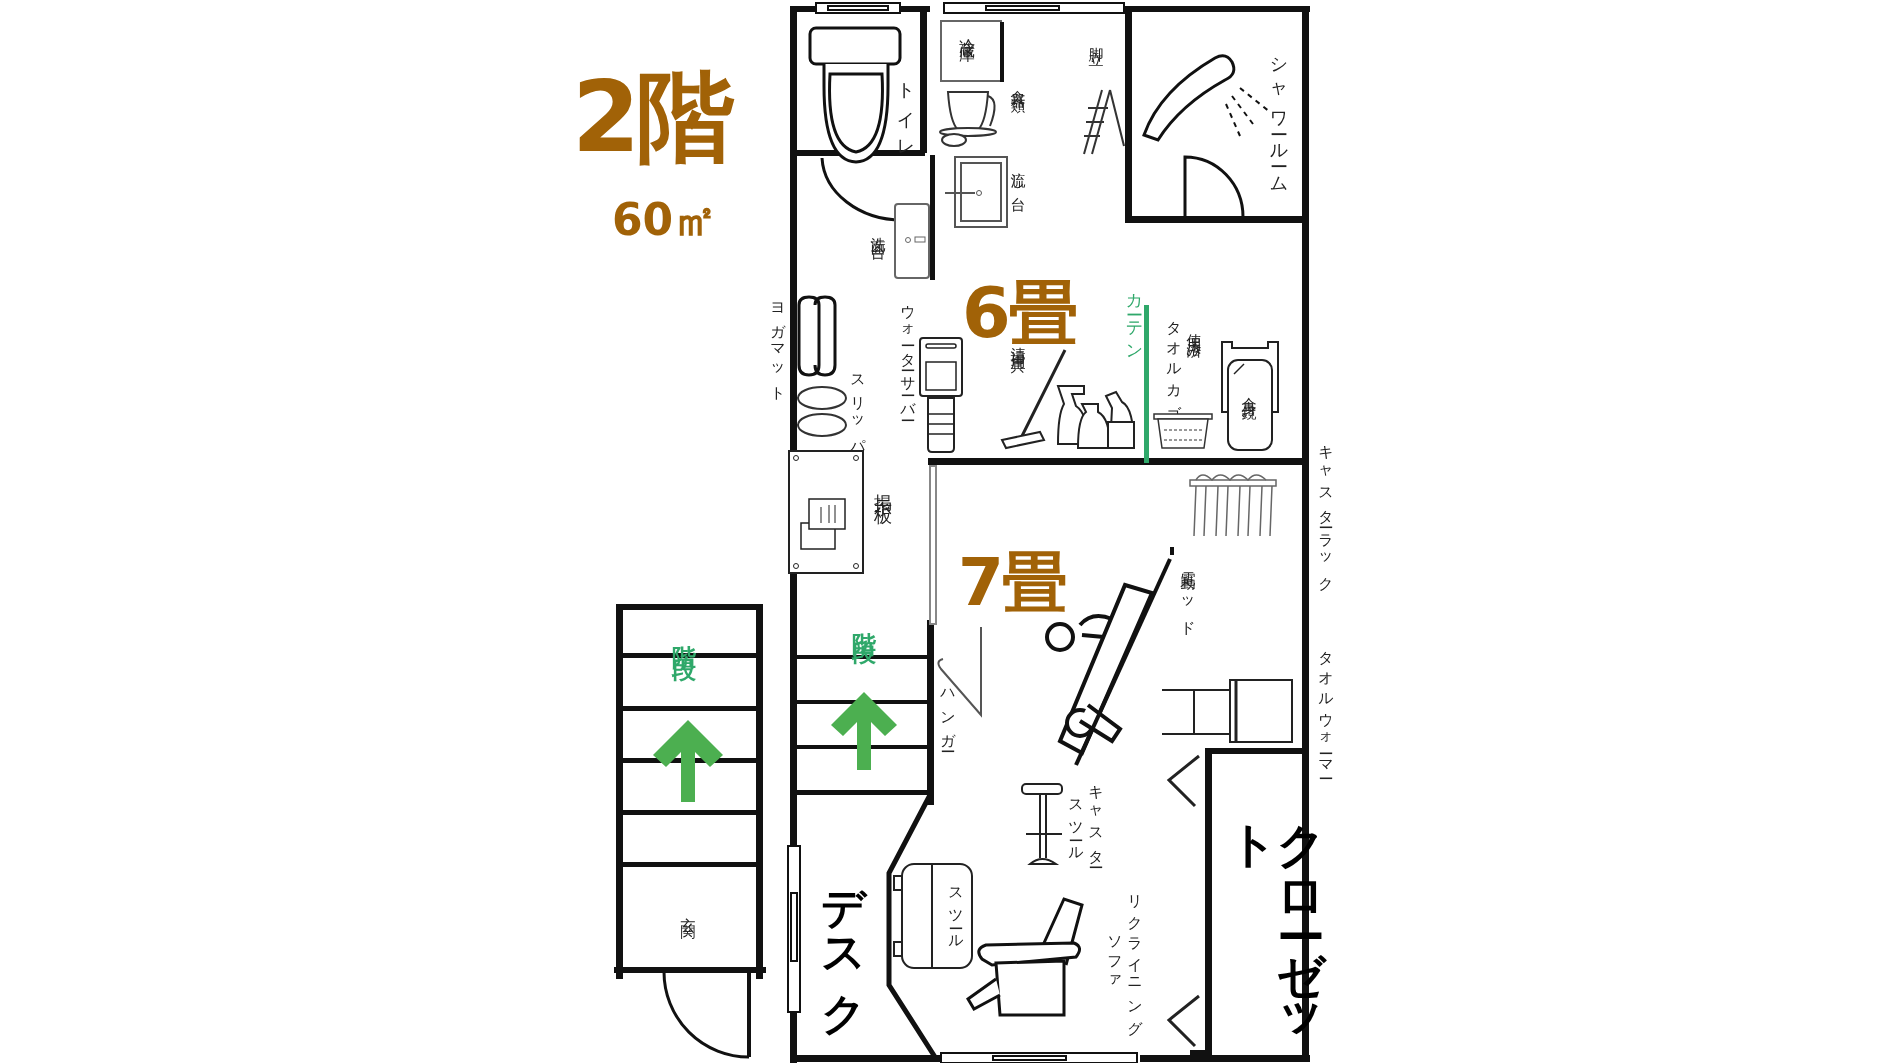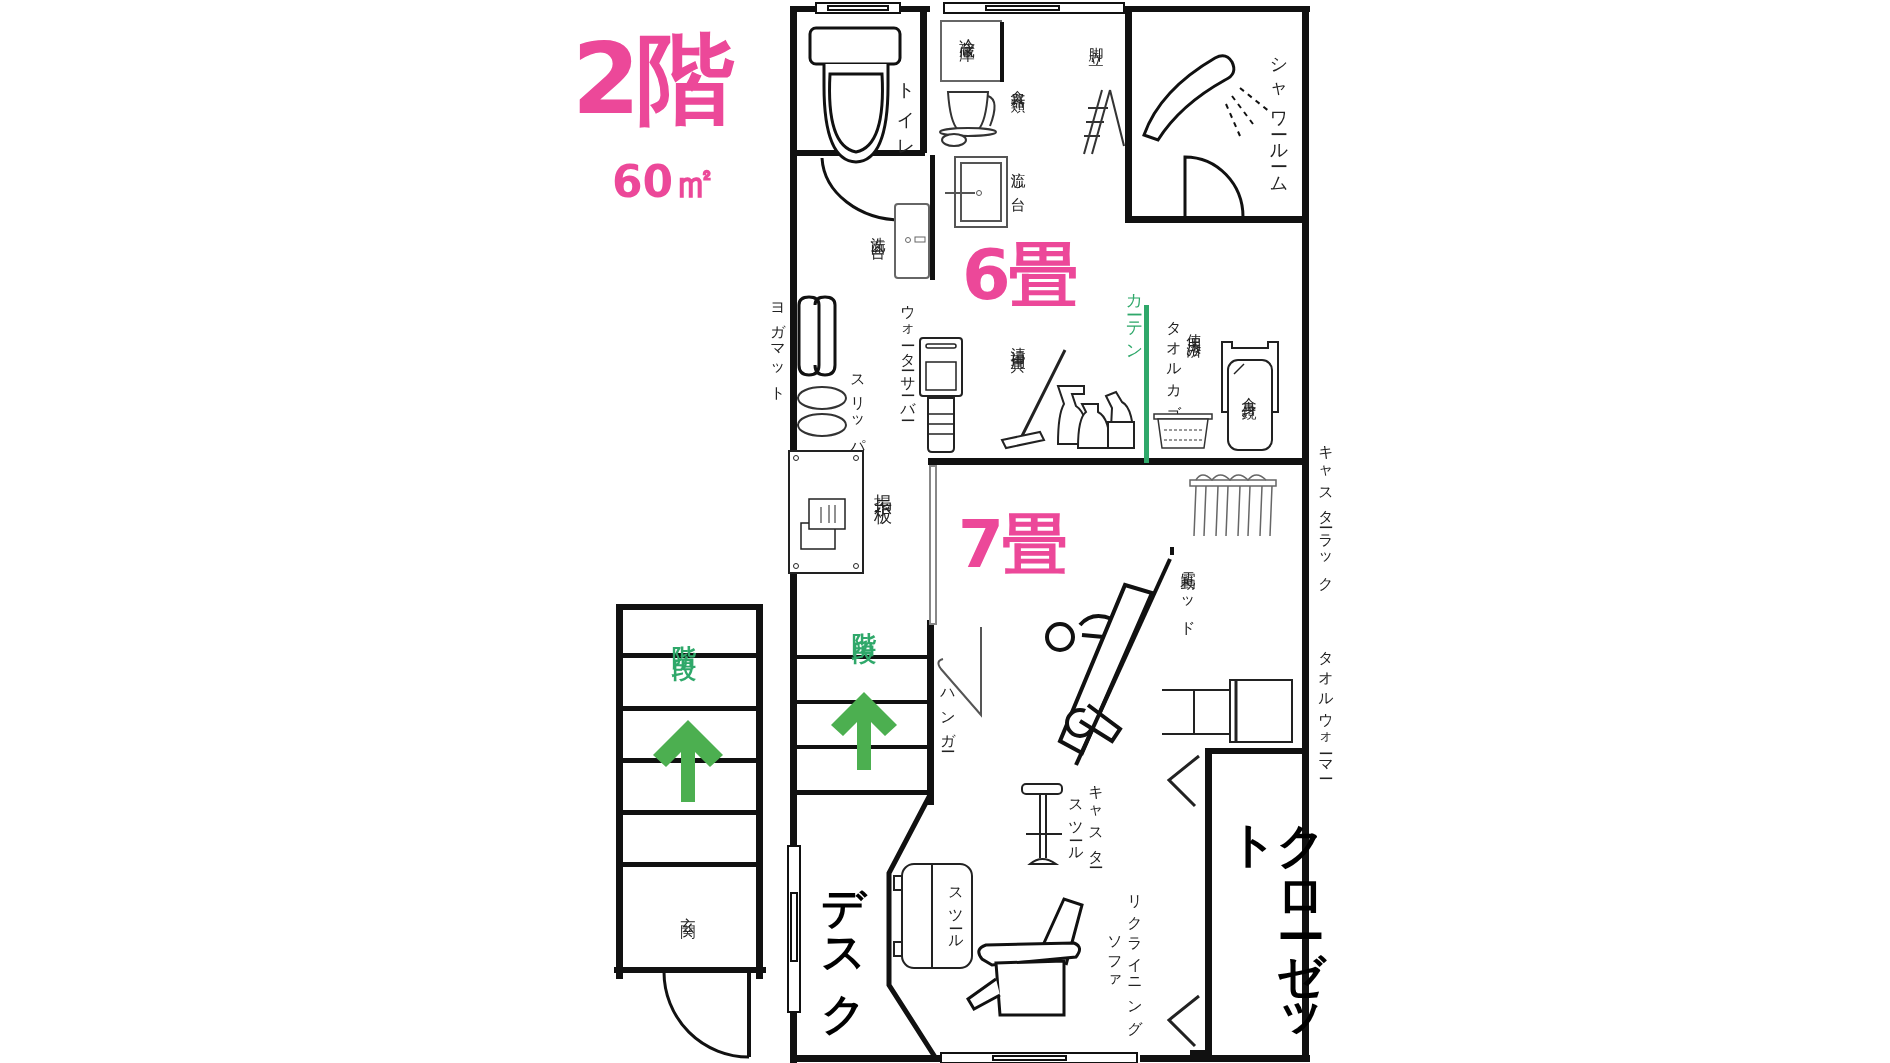--- a/index.html
+++ b/index.html
@@ -1,20 +1,20 @@
 <!DOCTYPE html>
 <html><head>
 <meta charset="utf-8">
 <style>
   html,body{margin:0;padding:0;background:#fff;}
   body{width:1890px;height:1063px;position:relative;overflow:hidden;font-family:"DejaVu Sans",sans-serif;color:#111;}
   .abs{position:absolute;}
   .wall{position:absolute;background:#111;}
   .vtext{position:absolute;writing-mode:vertical-rl;text-orientation:upright;font-size:15px;letter-spacing:4px;line-height:1;color:#222;}
-  .big{position:absolute;font-weight:900;color:#ec4899;line-height:1;}
+  .big{position:absolute;font-weight:900;color:#a16207;line-height:1;margin-top:38px;}
   .green{color:#2fa86a;}
   .win{position:absolute;border:2px solid #111;background:#fff;box-sizing:border-box;}
   .win .mid{position:absolute;border:2px solid #111;box-sizing:border-box;}
   svg{position:absolute;overflow:visible;}
 </style>
 </head>
 <body>
 
 <div class="big" style="left:572px;top:30px;font-size:98px;letter-spacing:-4px;">2階</div>
 <div class="big" style="left:612px;top:160px;font-size:44px;">60㎡</div>

